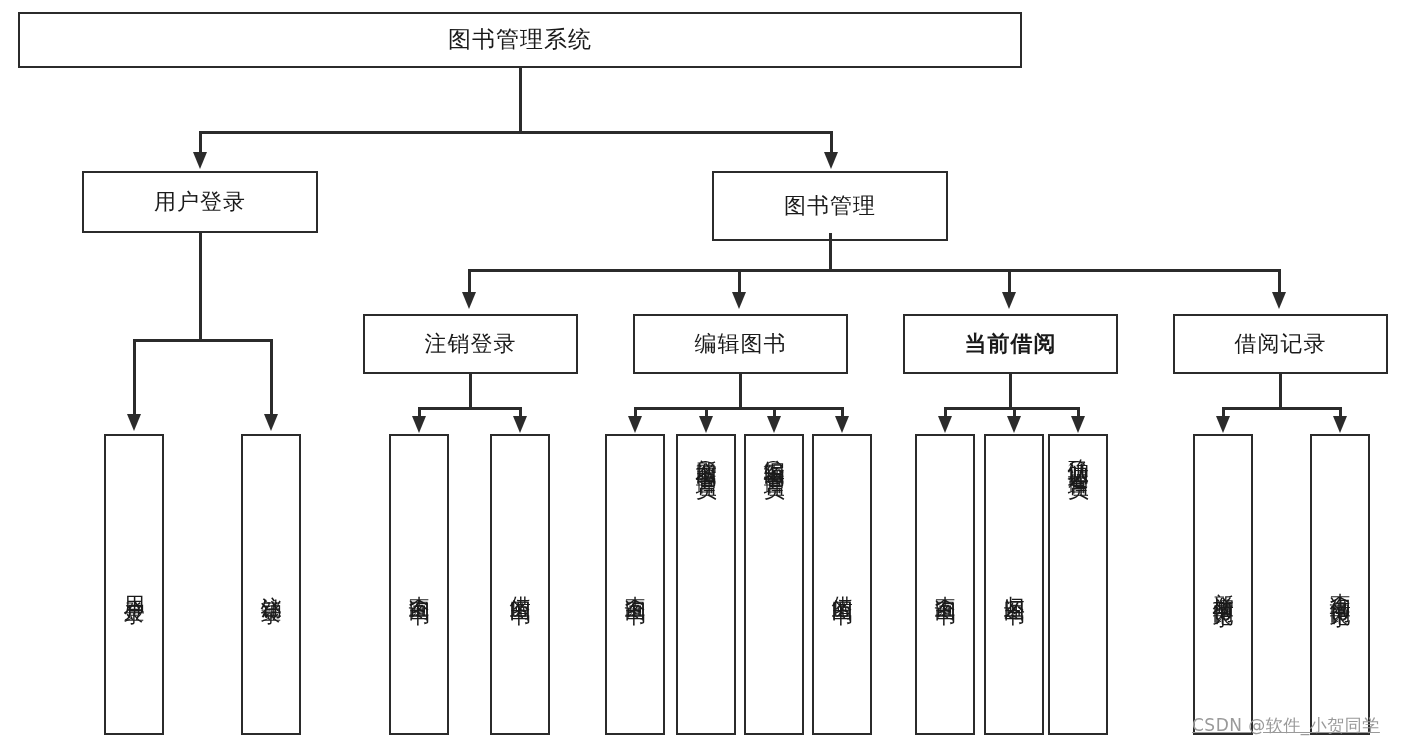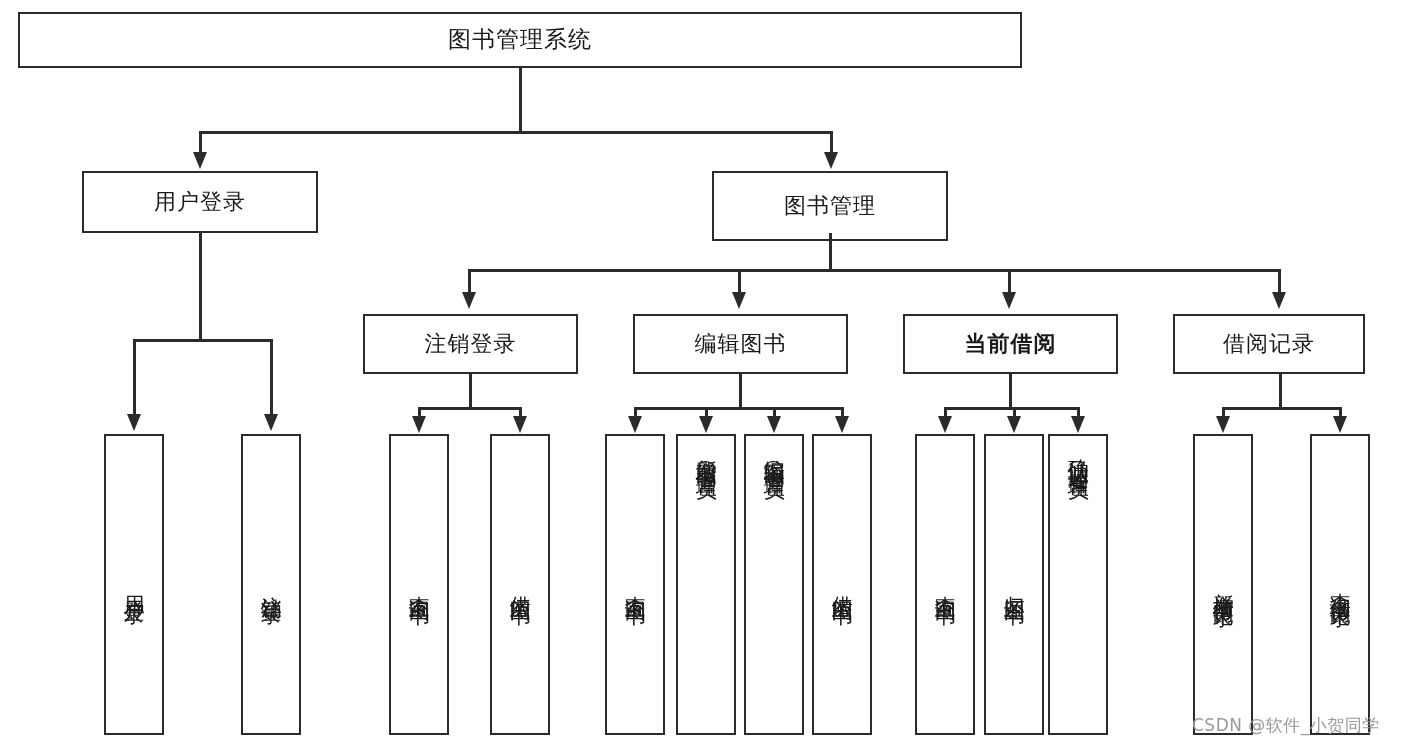--- a/index.html
+++ b/index.html
@@ -125,21 +125,21 @@
 
   <div class="node h-node" style="left:363px; top:314px; width:215px; height:60px;">
     <span>注销登录</span>
   </div>
   <div class="node h-node" style="left:633px; top:314px; width:215px; height:60px;">
     <span>编辑图书</span>
   </div>
   <div class="node h-node" style="left:903px; top:314px; width:215px; height:60px;font-weight:bold;">
     <span>当前借阅</span>
   </div>
-  <div class="node h-node" style="left:1173px; top:314px; width:192px; height:60px;">
+  <div class="node h-node" style="left:1173px; top:314px; width:215px; height:60px;">
     <span>借阅记录</span>
   </div>
 
   <div class="vline" style="left:469px; top:374px; height:36px;"></div>
   <div class="hline" style="left:418px; top:407px; width:103px;"></div>
   <div class="vline" style="left:418px; top:407px; height:12px;"></div>
   <div class="arrow" style="left:412px; top:416px;"></div>
   <div class="vline" style="left:519px; top:407px; height:12px;"></div>
   <div class="arrow" style="left:513px; top:416px;"></div>
 
@@ -207,17 +207,17 @@
     <span class="vtext">确认归还（管理员）</span>
   </div>
 
   <div class="leaf align-center" style="left:1193px; top:434px; width:60px; height:301px;">
     <span class="vtext">新增借阅记录</span>
   </div>
   <div class="leaf align-center" style="left:1310px; top:434px; width:60px; height:301px;">
     <span class="vtext">查询借阅记录</span>
   </div>
 
-  <div class="watermark" style="left:1192px; top:714px;">
+  <div class="watermark" style="left:1192px; top:714px;text-decoration:underline;">
     <span>CSDN @软件_小贺同学</span>
   </div>
 
 </div>
 
 </body></html>

